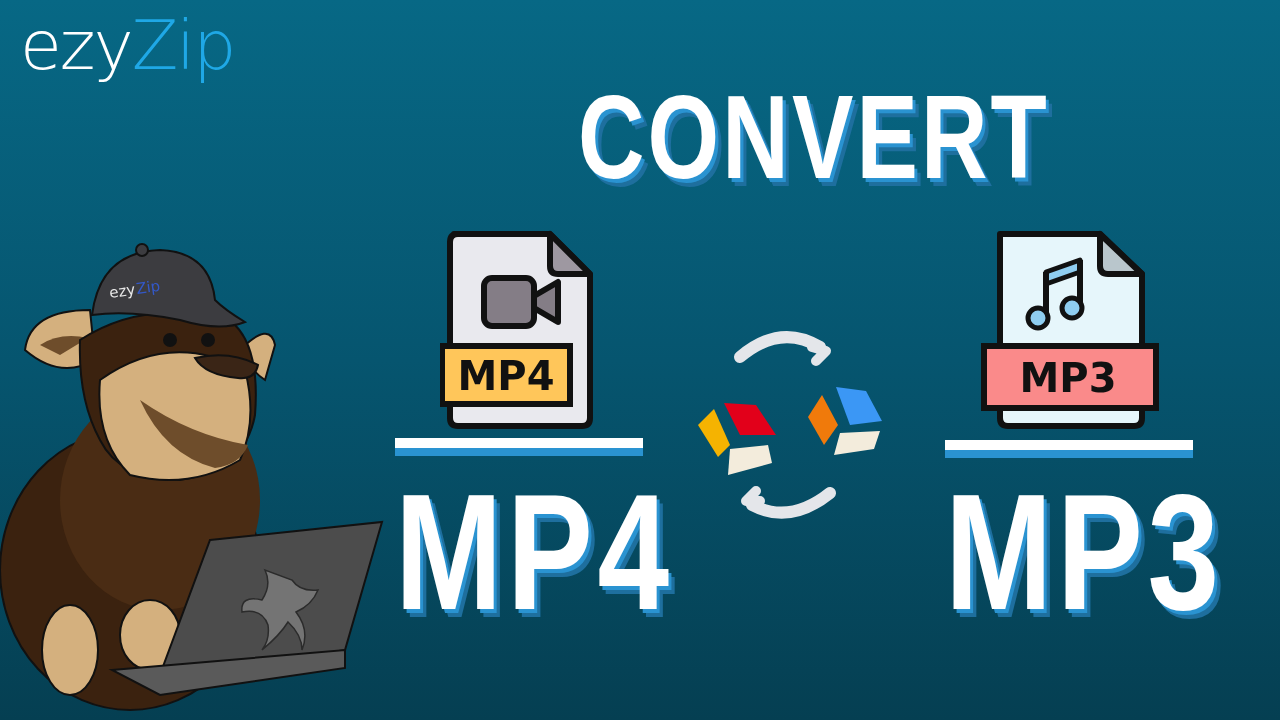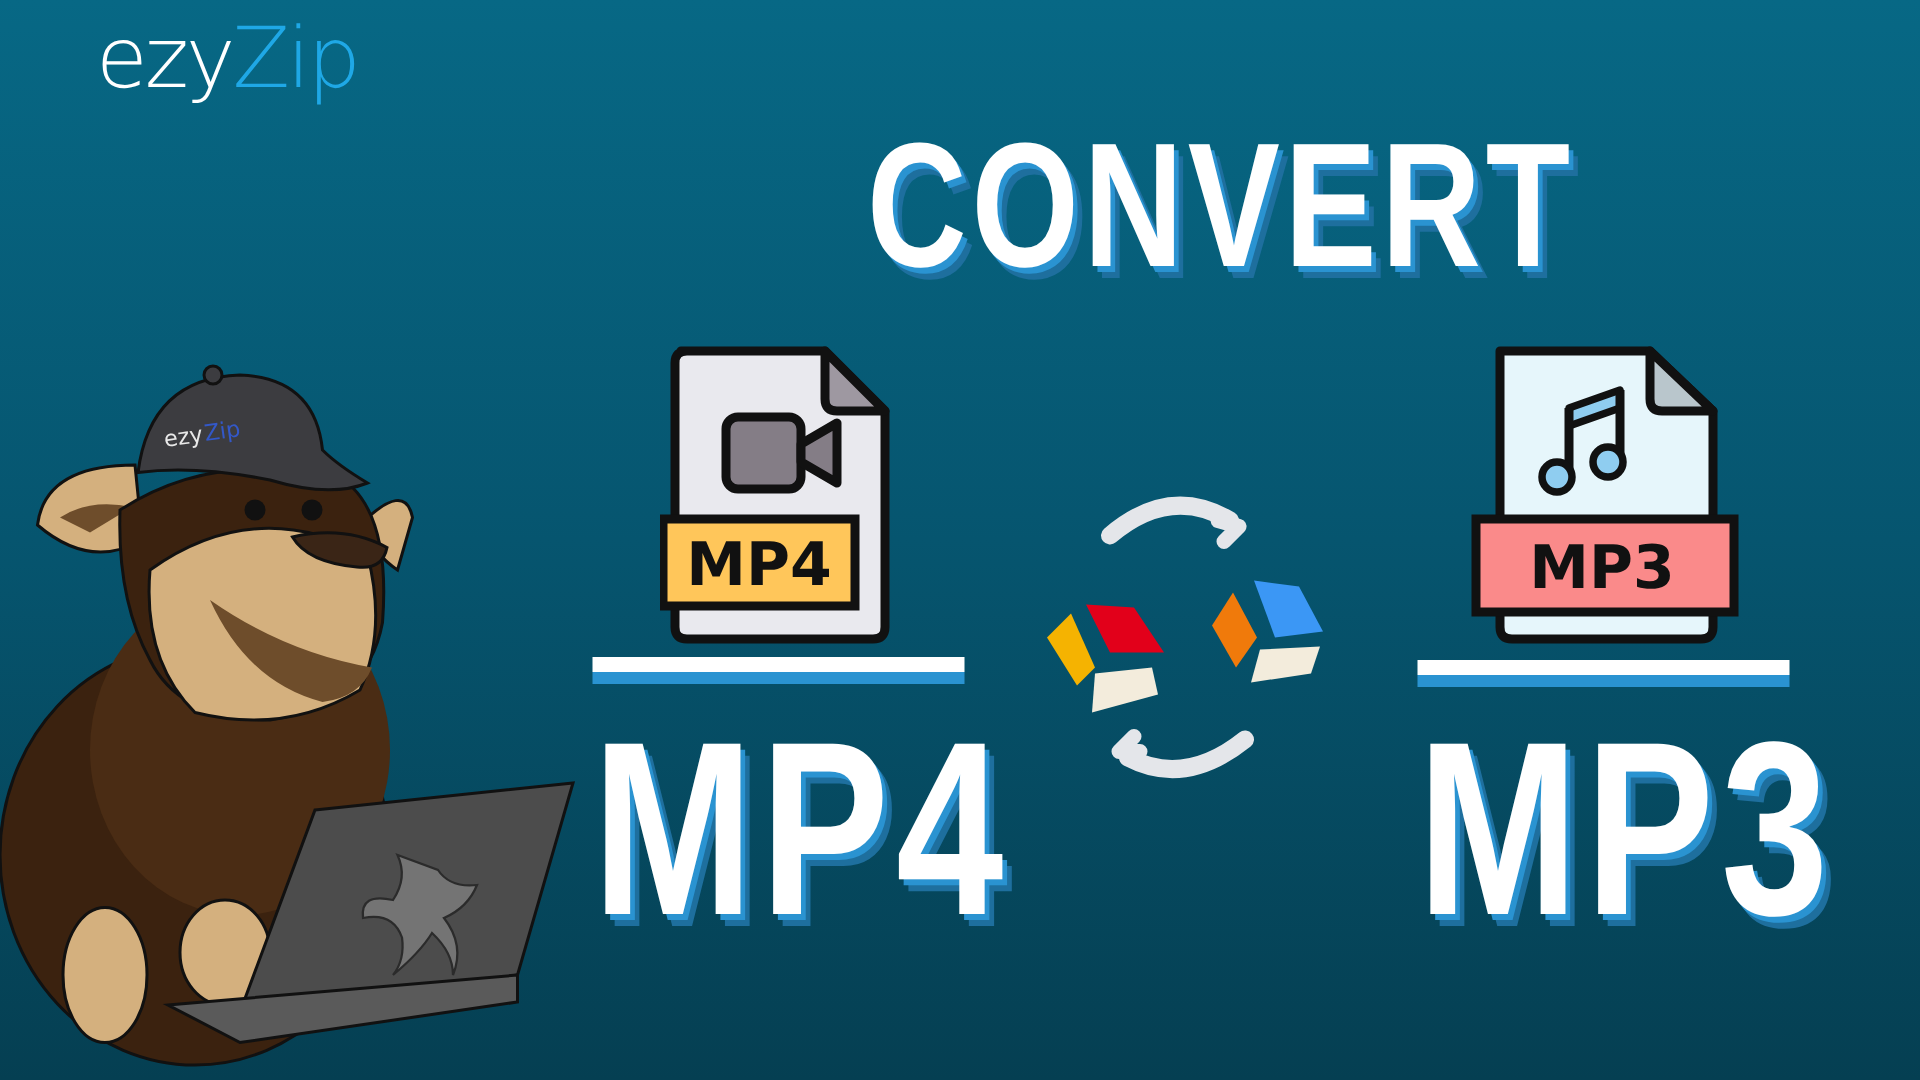--- a/index.html
+++ b/index.html
@@ -3,22 +3,22 @@
 <meta charset="utf-8">
 <style>
   html, body { margin: 0; padding: 0; }
   body {
     width: 1280px; height: 720px; overflow: hidden; position: relative;
     background: linear-gradient(180deg, #076885 0%, #06556f 50%, #053f52 100%);
     font-family: "Liberation Sans", sans-serif;
   }
   .logo {
     position: absolute; left: 20px; top: 12px;
-    font-family: "DejaVu Sans", sans-serif; font-size: 56px; font-weight: 300;
-    letter-spacing: -2px; line-height: 1; margin-left: 44px;
+    font-family: "DejaVu Sans", sans-serif; font-size: 68px; font-weight: 300;
+    letter-spacing: -2px; line-height: 1;
   }
   .logo .ezy { color: #ffffff; }
   .logo .zip { color: #1fa8e6; }
 
   .headline {
     position: absolute; font-family: "Liberation Sans", sans-serif;
     font-weight: 700; color: #ffffff; line-height: 1;
     transform: scaleX(0.78); transform-origin: left top;
     text-shadow: 4px 4px 0 #2a93d1, 8px 8px 0 #1e6f9e;
   }

